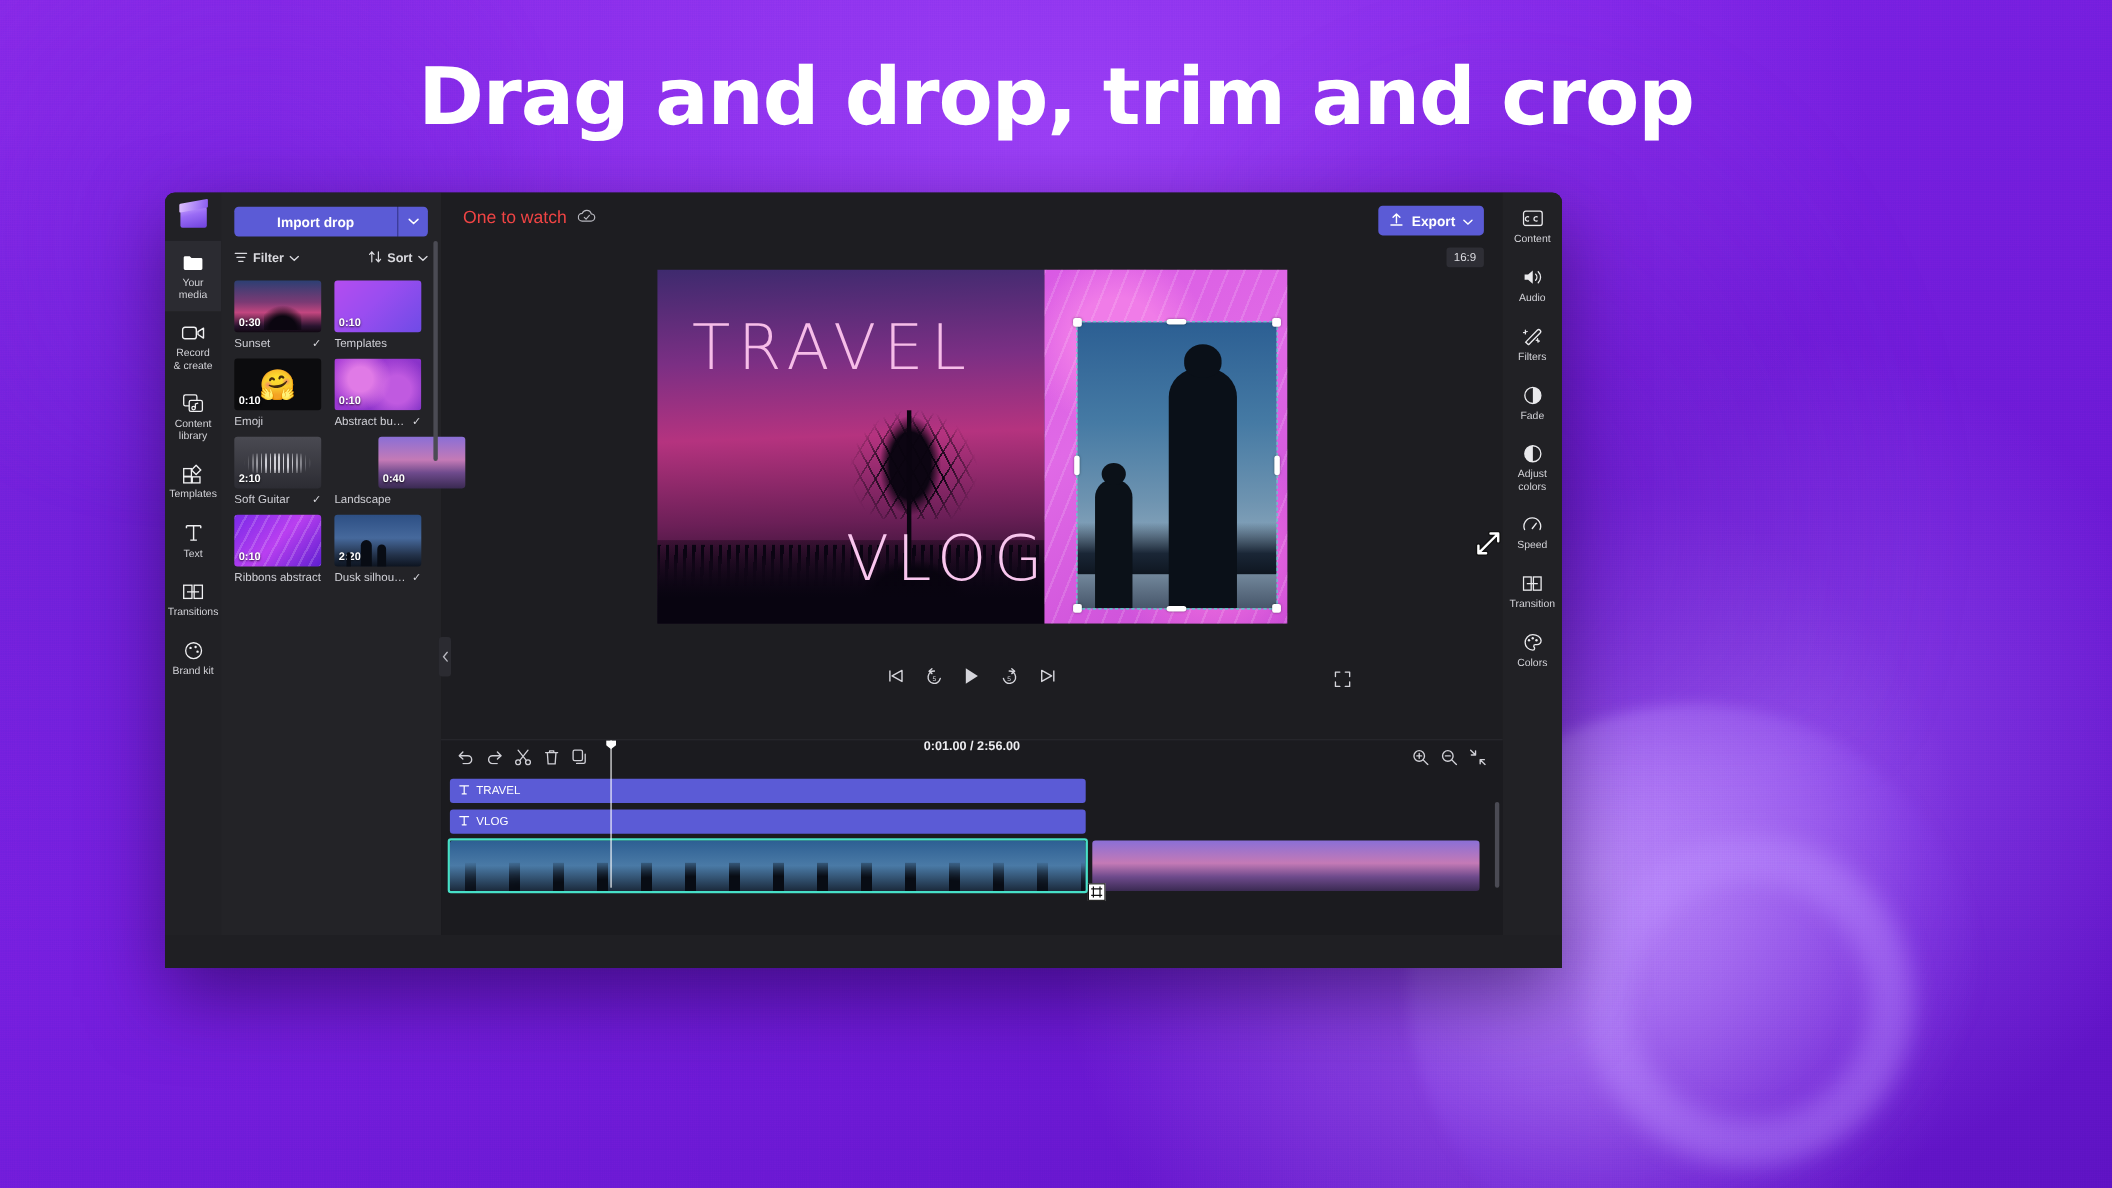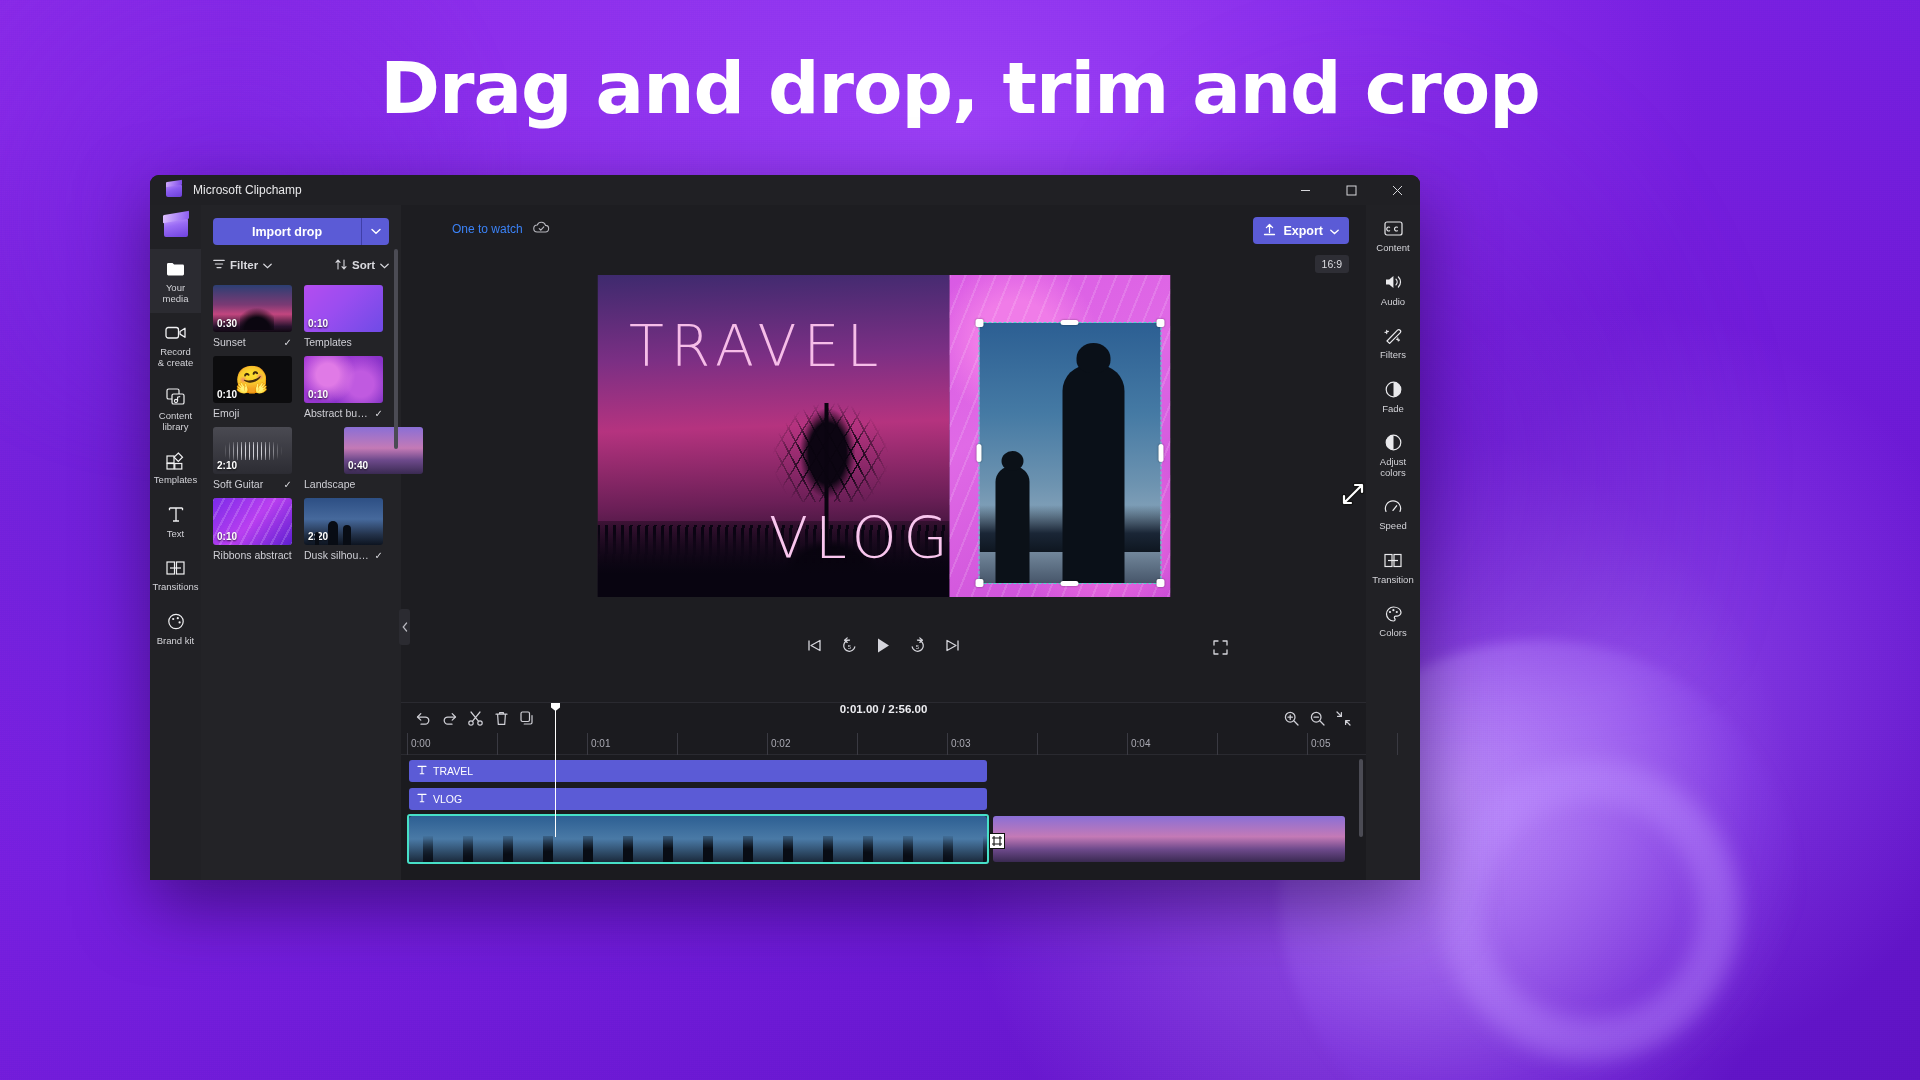--- a/index.html
+++ b/index.html
@@ -135,21 +135,21 @@
     box-shadow: 14px 3px 0 -1px #080c14, -16px 8px 0 -3px #080c14; }
   #mscroll{ position:absolute; right:3px; top:44px; width:4px; height:200px; background:#4b4b54; border-radius:2px; }
   #panel-collapse{ position:absolute; right:-9px; top:404px; width:11px; height:36px;
     background:#2b2b31; border-radius:3px; display:flex; align-items:center; justify-content:center;
     color:#b9b9c0; font-size:10px; }
 
   
   #center{ flex:1; background:#1d1d21; display:flex; flex-direction:column; min-width:0; }
   #center-top{ height:497px; position:relative; }
   #proj{ position:absolute; left:20px; top:15px; display:flex; align-items:center; gap:10px; }
-  #proj-name{ color:#3b82f6; font-size:12px;margin-left:31px; }
+  #proj-name{ color:#ef4444; font-size:16px; }
   #cloud{ color:#b7b7be; }
   #export{ position:absolute; right:17px; top:12px; height:27px; padding:0 10px;
     background:#5b5bd6; border-radius:4px; display:flex; align-items:center; gap:7px;
     color:#fff; font-size:12.5px; font-weight:600; }
   #ratio{ position:absolute; right:17px; top:50px; height:18px; padding:0 7px;
     background:#2e2e35; border-radius:3px; color:#dcdce1; font-size:10.5px;
     display:flex; align-items:center; }
 
   
   #preview{ position:absolute; left:50%; transform:translateX(-50%); top:70px;
@@ -255,42 +255,20 @@
   <div id="blobC"></div>
   <div id="blobA"></div>
   <div id="blobB"></div>
   <div id="grain"></div>
 </div>
 
 <div id="headline">Drag and drop, trim and crop</div>
 
 <div id="app">
 
-  <div id="titlebar">
-    <div id="tb-logo"></div>
-    <div id="tb-title">Microsoft Clipchamp</div>
-    <div class="win-btns">
-      <div class="win-btn">
-        <svg width="11" height="11" viewBox="0 0 11 11">
-            <line x1="1" y1="5.5" x2="10" y2="5.5" stroke="#d6d6da" stroke-width="1"></line>
-          </svg>
-      </div>
-      <div class="win-btn">
-        <svg width="11" height="11" viewBox="0 0 11 11">
-            <rect x="1" y="1" width="9" height="9" fill="none" stroke="#d6d6da" stroke-width="1"></rect>
-          </svg>
-      </div>
-      <div class="win-btn">
-        <svg width="11" height="11" viewBox="0 0 11 11">
-            <line x1="1" y1="1" x2="10" y2="10" stroke="#d6d6da" stroke-width="1"></line>
-            <line x1="10" y1="1" x2="1" y2="10" stroke="#d6d6da" stroke-width="1"></line>
-          </svg>
-      </div>
-    </div>
-  </div>
 
   <div id="appbody">
 
     <div id="rail">
       <div id="rail-logo">
           <div class="lg"></div>
         </div>
 
       <div class="rail-item active">
         <div class="rail-ico">
@@ -653,41 +631,20 @@
                 </svg>
             </div>
             <div class="tl-tool">
               <svg width="15" height="15" viewBox="0 0 15 15">
                   <path d="M1 1l4.4 4.4M5.4 1.6v3.8H1.6M14 14L9.6 9.6M9.6 13.4V9.6h3.8" fill="none" stroke="#d0d0d6" stroke-width="1.25" stroke-linecap="round" stroke-linejoin="round"></path>
                 </svg>
             </div>
           </div>
         </div>
 
-        <div id="ruler">
-          <div class="tick" style="left:6px"></div>  
-            <div class="tlab" style="left:10px">0:00</div>
-          <div class="tick" style="left:96px"></div>
-          <div class="tick" style="left:186px"></div> 
-            <div class="tlab" style="left:190px">0:01</div>
-          <div class="tick" style="left:276px"></div>
-          <div class="tick" style="left:366px"></div> 
-            <div class="tlab" style="left:370px">0:02</div>
-          <div class="tick" style="left:456px"></div>
-          <div class="tick" style="left:546px"></div> 
-            <div class="tlab" style="left:550px">0:03</div>
-          <div class="tick" style="left:636px"></div>
-          <div class="tick" style="left:726px"></div> 
-            <div class="tlab" style="left:730px">0:04</div>
-          <div class="tick" style="left:816px"></div>
-          <div class="tick" style="left:906px"></div> 
-            <div class="tlab" style="left:910px">0:05</div>
-          <div class="tick" style="left:996px"></div>
-
-        </div>
 
         <div id="tracks">
           <div class="track">
             <div class="clip-text" style="left:8px; width:578px;">
               <span>
                 <svg width="10" height="10" viewBox="0 0 10 10">
                     <path d="M1 1.4h8M5 1.4v7.4M3.2 8.8h3.6" fill="none" stroke="#fff" stroke-width="1.1" stroke-linecap="round"></path>
                   </svg>
               </span>
               <span>TRAVEL</span>

